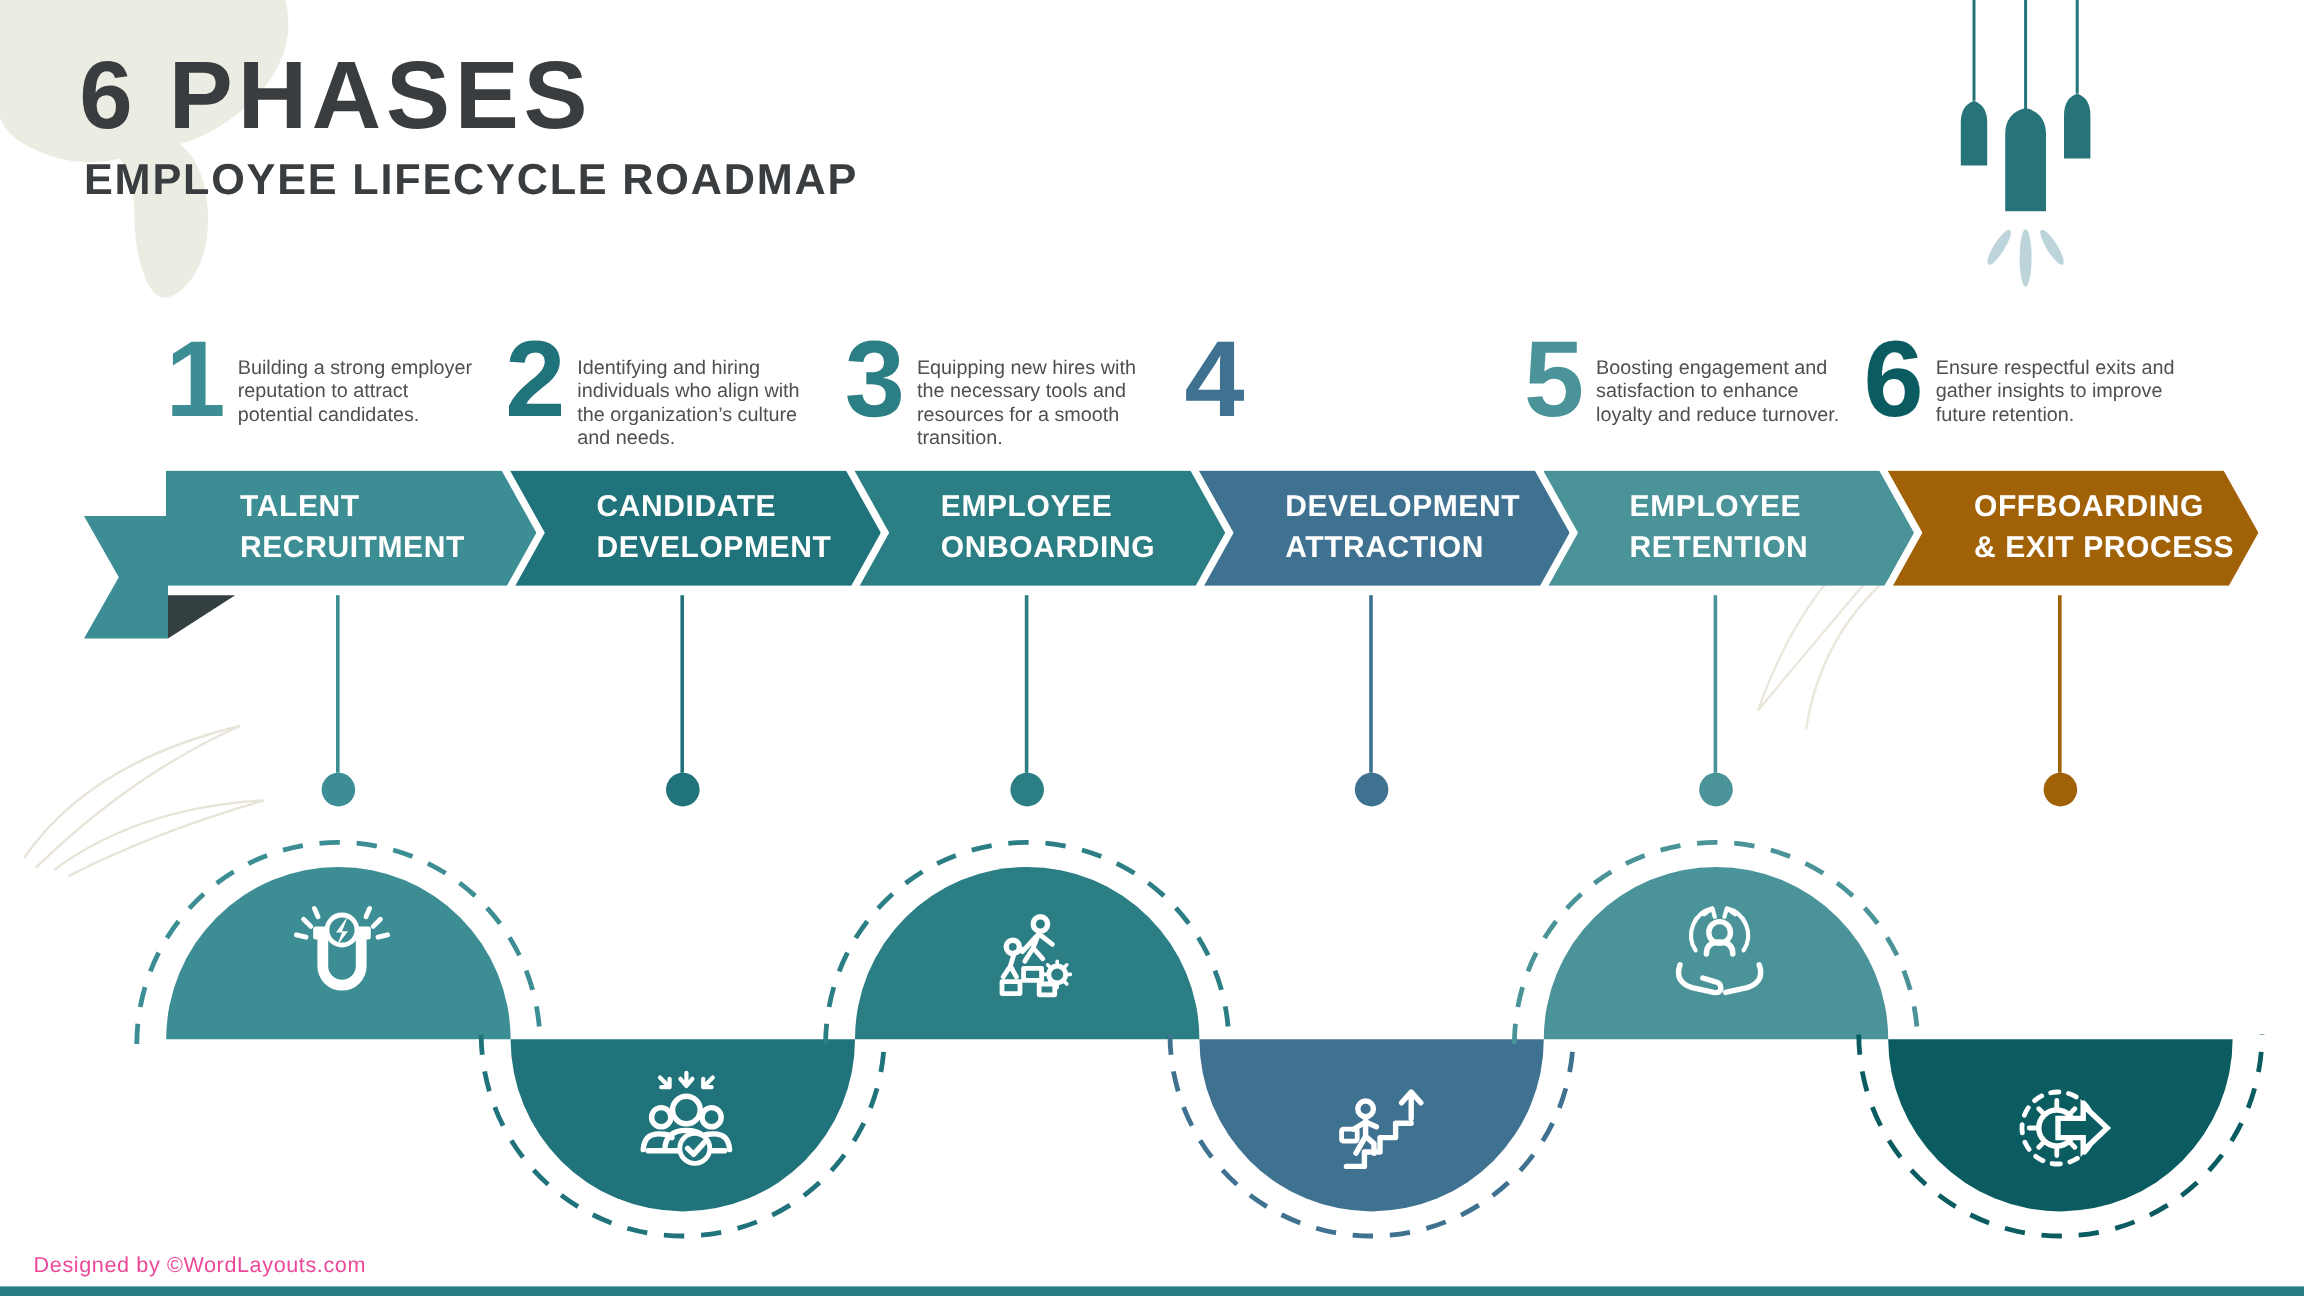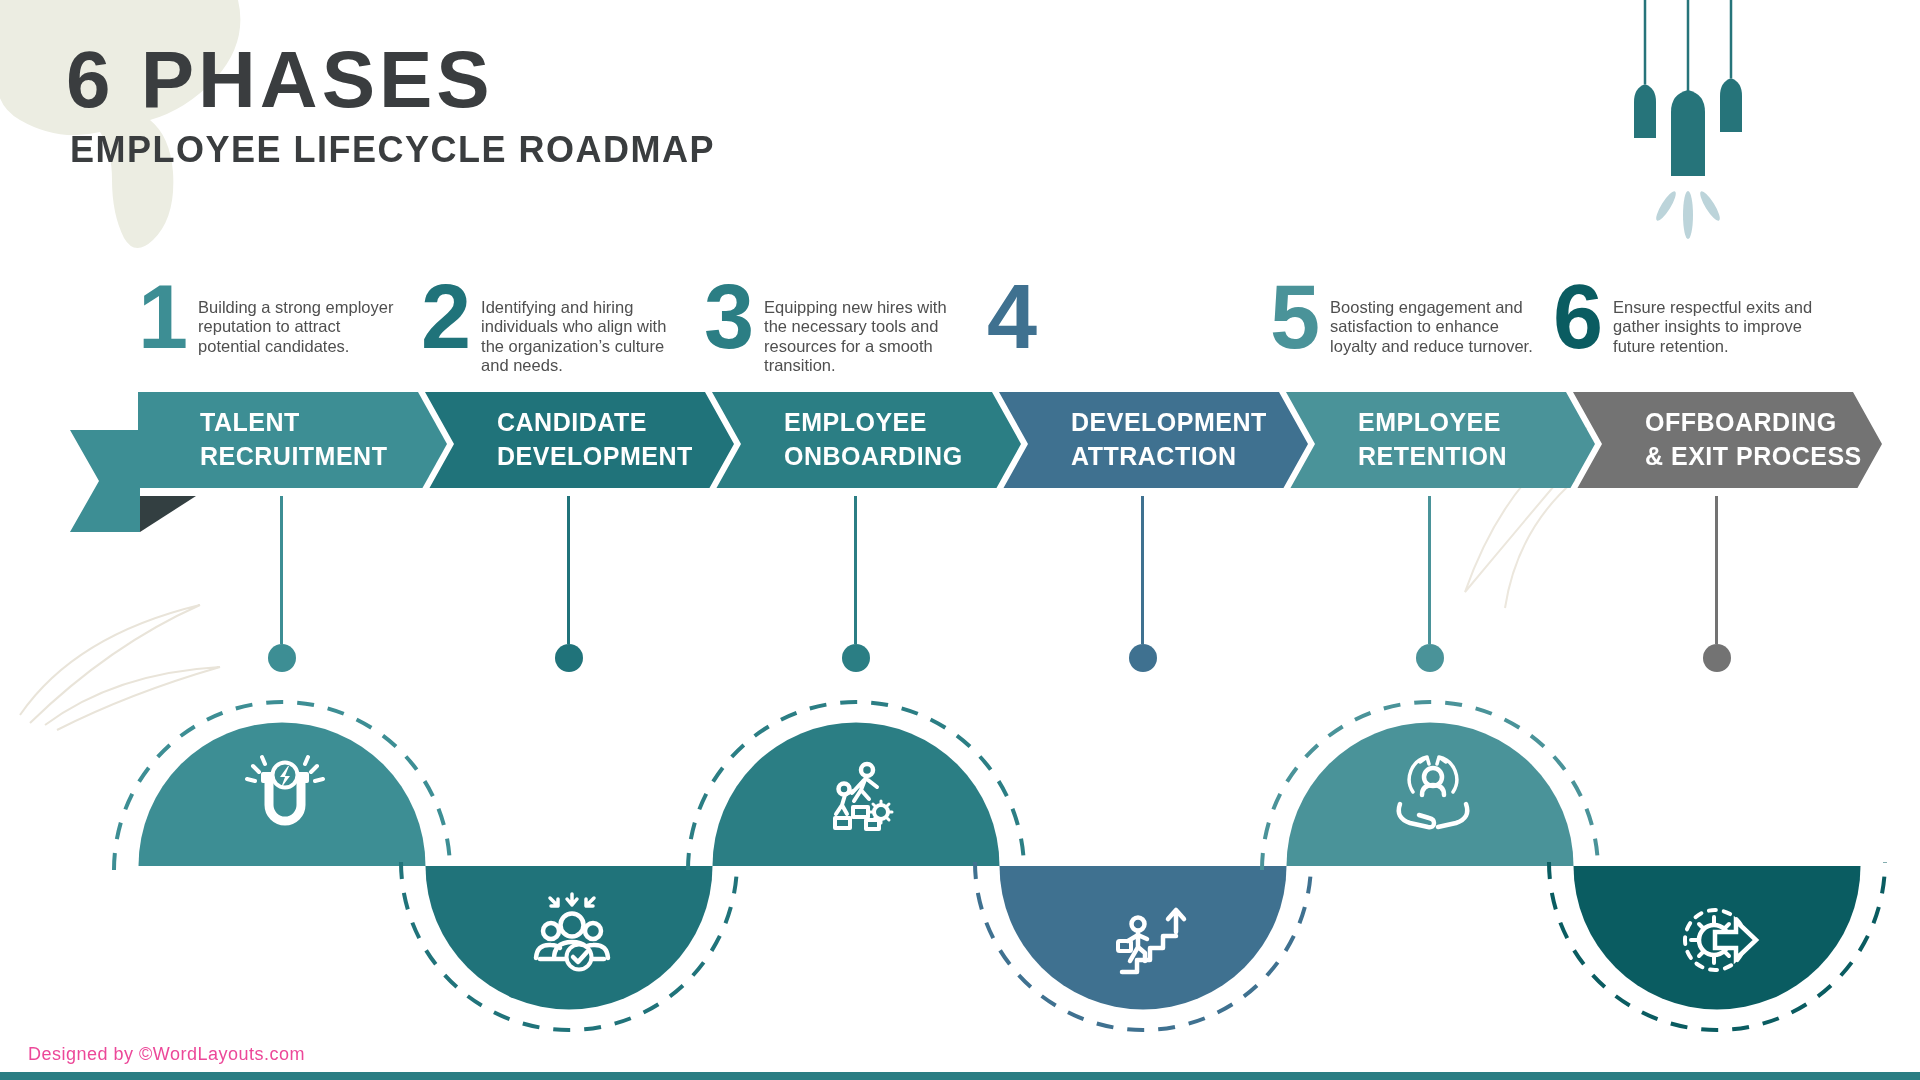--- a/index.html
+++ b/index.html
@@ -4,21 +4,21 @@
 <style>
   html,body{margin:0;padding:0;background:#fff;}
   body{width:1920px;height:1080px;position:relative;overflow:hidden;
        font-family:"Liberation Sans","DejaVu Sans",sans-serif;}
   .abs{position:absolute;}
 
   
   .col-0{color:#3D8E94}.col-1{color:#20737A}.col-2{color:#2B7E84}
   .col-3{color:#3F7190}.col-4{color:#4A9399}.col-5{color:#0A5C61}
   .bg-0{background:#3D8E94}.bg-1{background:#20737A}.bg-2{background:#2B7E84}
-  .bg-3{background:#3F7190}.bg-4{background:#4A9399}.bg-5{background:#737373}
+  .bg-3{background:#3F7190}.bg-4{background:#4A9399}.bg-5{background:#a16207}
   .fill-0{fill:#3D8E94}.fill-1{fill:#20737A}.fill-2{fill:#2B7E84}
   .fill-3{fill:#3F7190}.fill-4{fill:#4A9399}.fill-5{fill:#0A5C61}
   .stroke-0{stroke:#3D8E94}.stroke-1{stroke:#20737A}.stroke-2{stroke:#2B7E84}
   .stroke-3{stroke:#3F7190}.stroke-4{stroke:#4A9399}.stroke-5{stroke:#0A5C61}
 
   .title{left:66px;top:40px;font-size:80px;font-weight:bold;letter-spacing:4px;color:#3A3D3F;line-height:1;}
   .subtitle{left:70px;top:132px;font-size:36px;font-weight:bold;letter-spacing:1.5px;color:#3A3D3F;line-height:1;}
 
   .desc{top:282px;width:268px;display:flex;align-items:flex-start;}
   .num{font-size:90px;line-height:70px;font-weight:bold;margin-right:12px;letter-spacing:-2px;}

